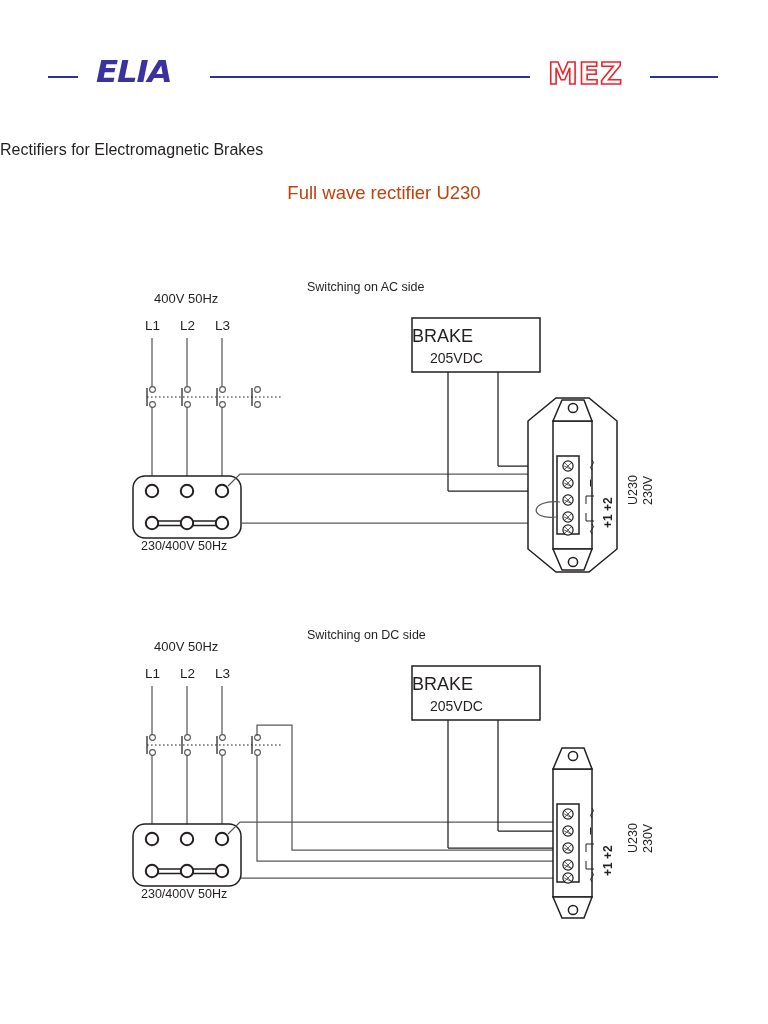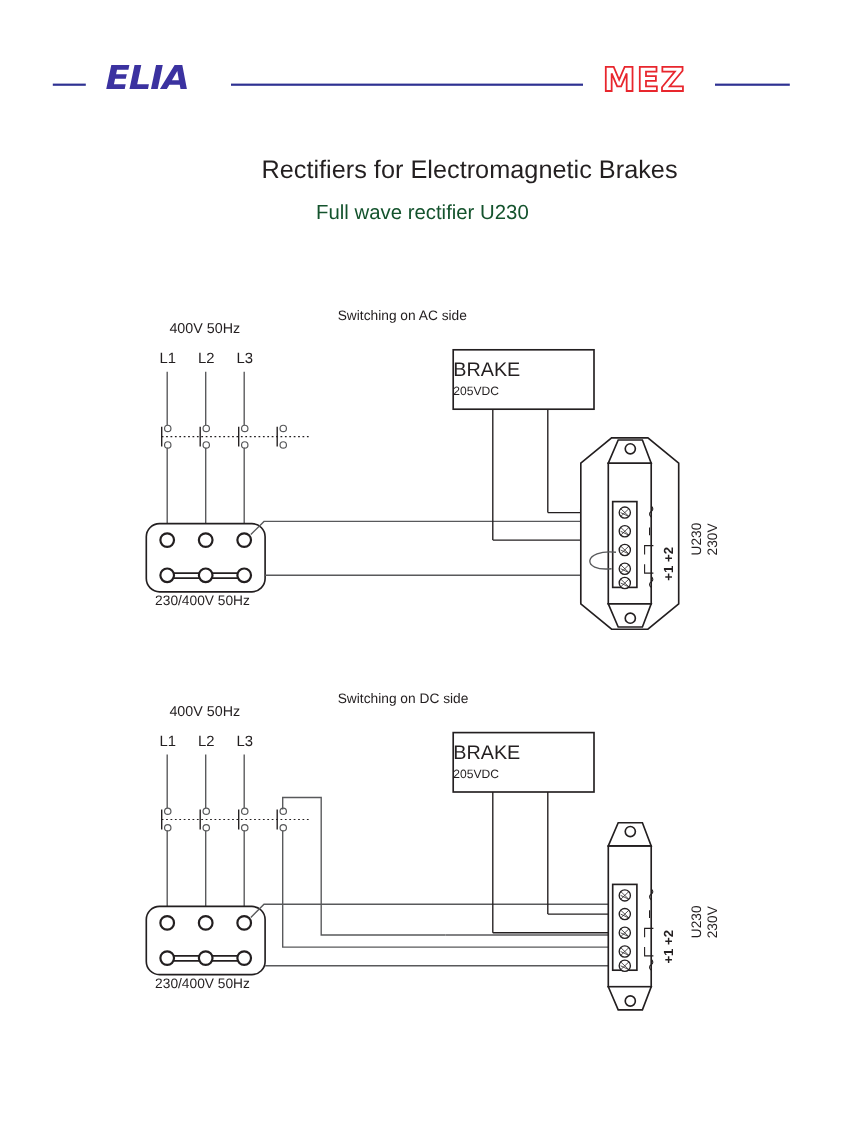--- a/index.html
+++ b/index.html
@@ -29,26 +29,26 @@
     position:absolute;left:548px;top:56px;
     font-family:"DejaVu Sans","Liberation Sans",sans-serif;
     font-size:30px;font-weight:bold;
     letter-spacing:1px;color:#ffffff;
     -webkit-text-stroke:1.6px #e8262d;
     text-shadow:0 0 0 #e8262d;
   }
 
   
   .title-main{
-    position:absolute;left:0;top:141px;width:616px;text-align:right;
-    font-size:23px;color:#231f20;
+    position:absolute;left:0;top:141px;width:616px;text-align:left;
+    font-size:16px;color:#231f20;
   }
   .title-sub{
     position:absolute;left:0;top:182px;width:768px;text-align:center;
-    font-size:18.5px;color:#14532d;
+    font-size:18.5px;color:#c2410c;
   }
 
   
   .diagram{position:absolute;left:0;width:768px;height:330px;}
   .diagram.ac{top:270px;}
   .diagram.dc{top:618px;padding-left:40px;}
 
   .dlabel{
     position:absolute;font-size:12.5px;color:#231f20;white-space:nowrap;
   }
@@ -69,21 +69,21 @@
   .dotted{stroke:#231f20;stroke-width:1.1;stroke-dasharray:1.6 2.4;fill:none;}
   .term-o{fill:#ffffff;stroke:#58595b;stroke-width:1.1;}
   .bigterm{fill:#ffffff;stroke:#231f20;stroke-width:2;}
   .screwring{fill:#ffffff;stroke:#231f20;stroke-width:1.2;}
   .hatch{stroke:#231f20;stroke-width:0.7;}
 
   .boxtext{
     position:absolute;text-align:left;color:#231f20;white-space:nowrap;
   }
   .brake-title{font-size:18px;}
-  .brake-sub{font-size:11px;}
+  .brake-sub{font-size:14px;margin-left:18px;}
 
   .vlabel{
     position:absolute;font-size:12.5px;color:#231f20;white-space:nowrap;
     transform-origin:left top;transform:rotate(-90deg);
   }
   .plusmark{
     position:absolute;font-size:12px;font-weight:bold;color:#231f20;
     white-space:nowrap;transform-origin:left top;transform:rotate(-90deg);
   }
 </style>

